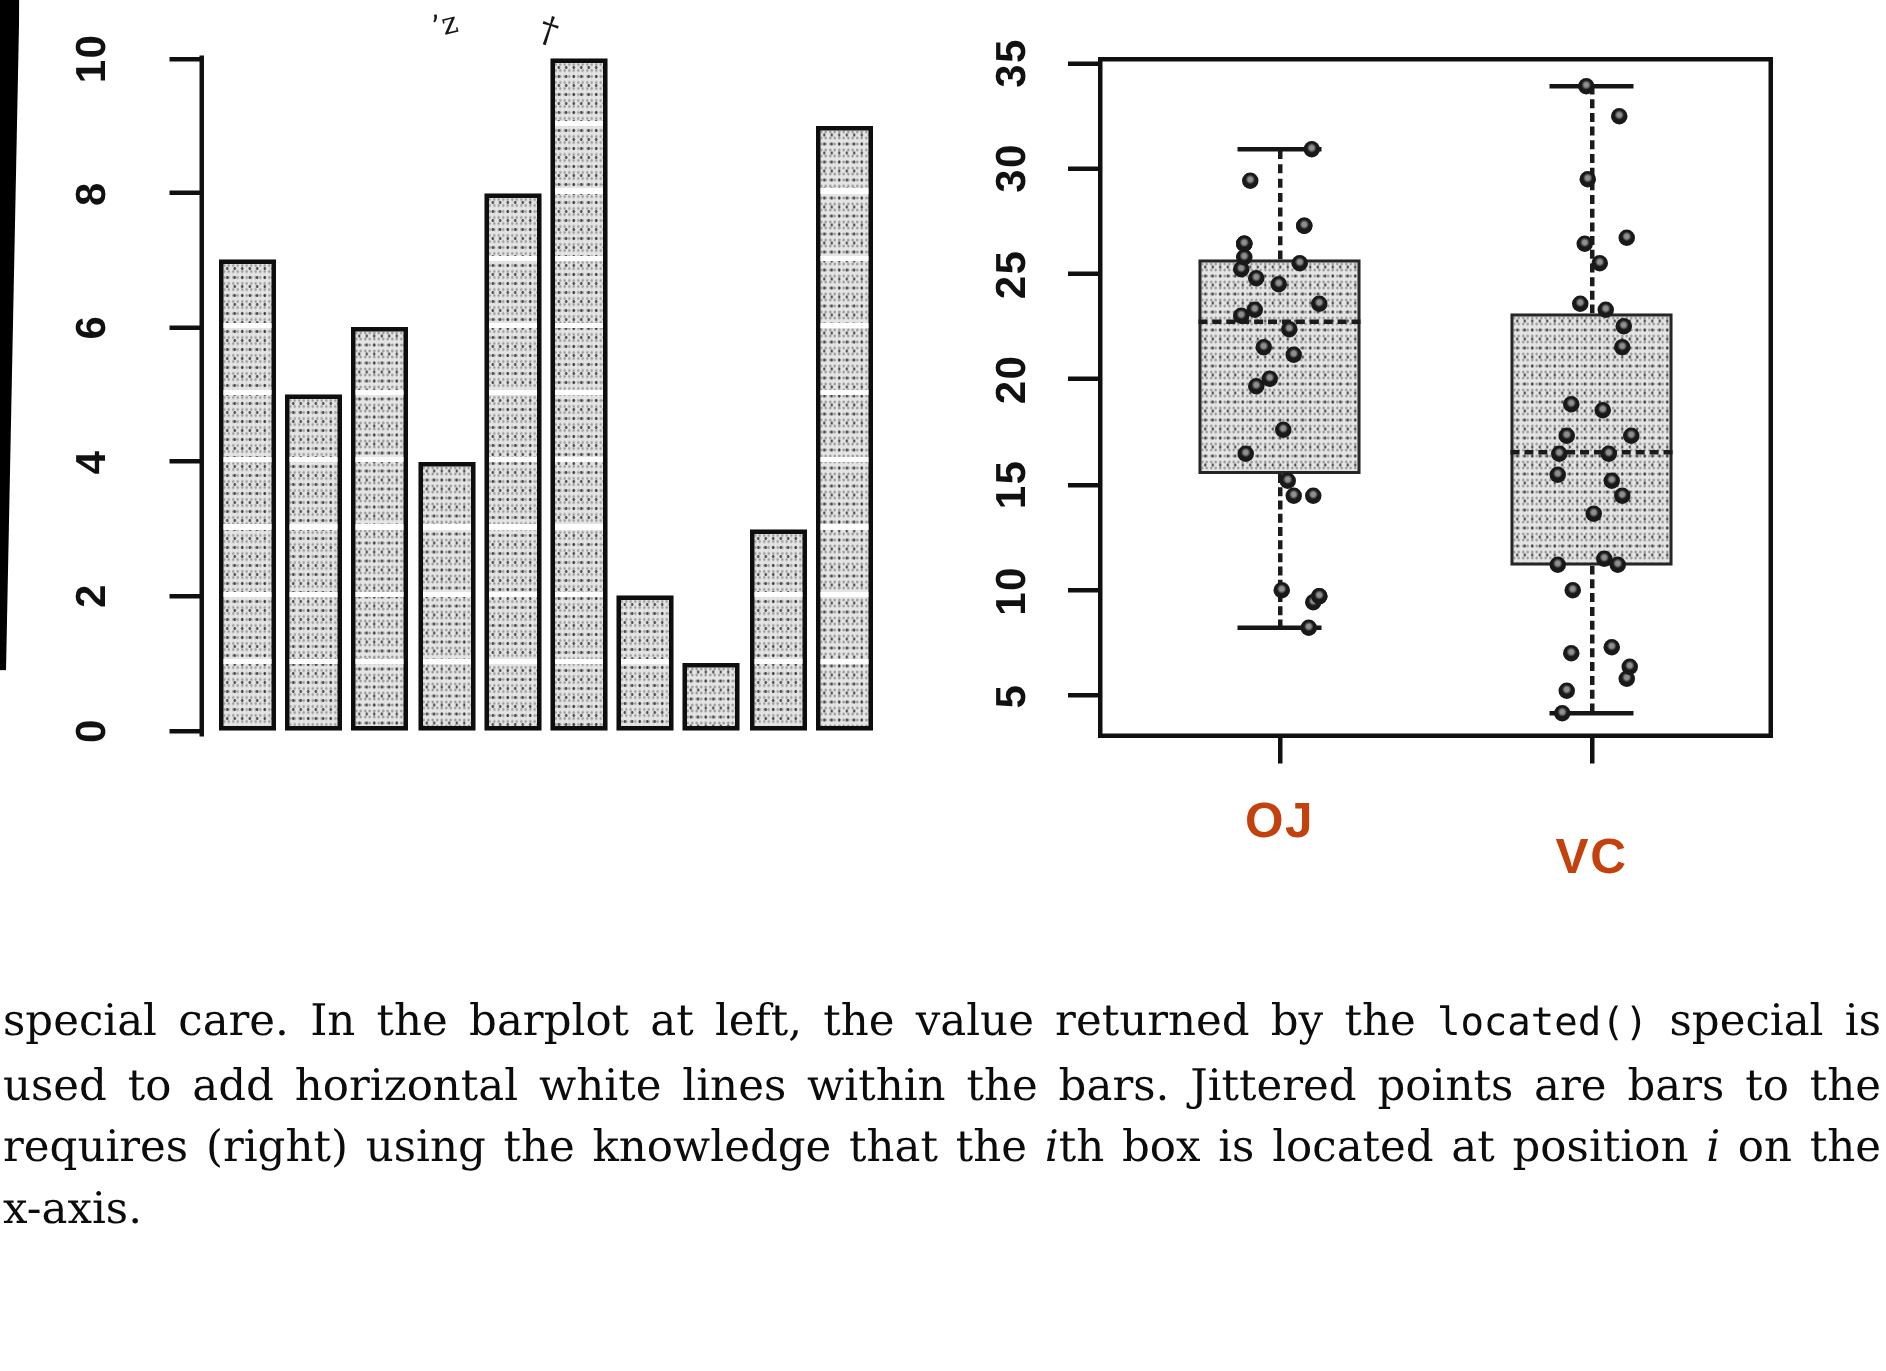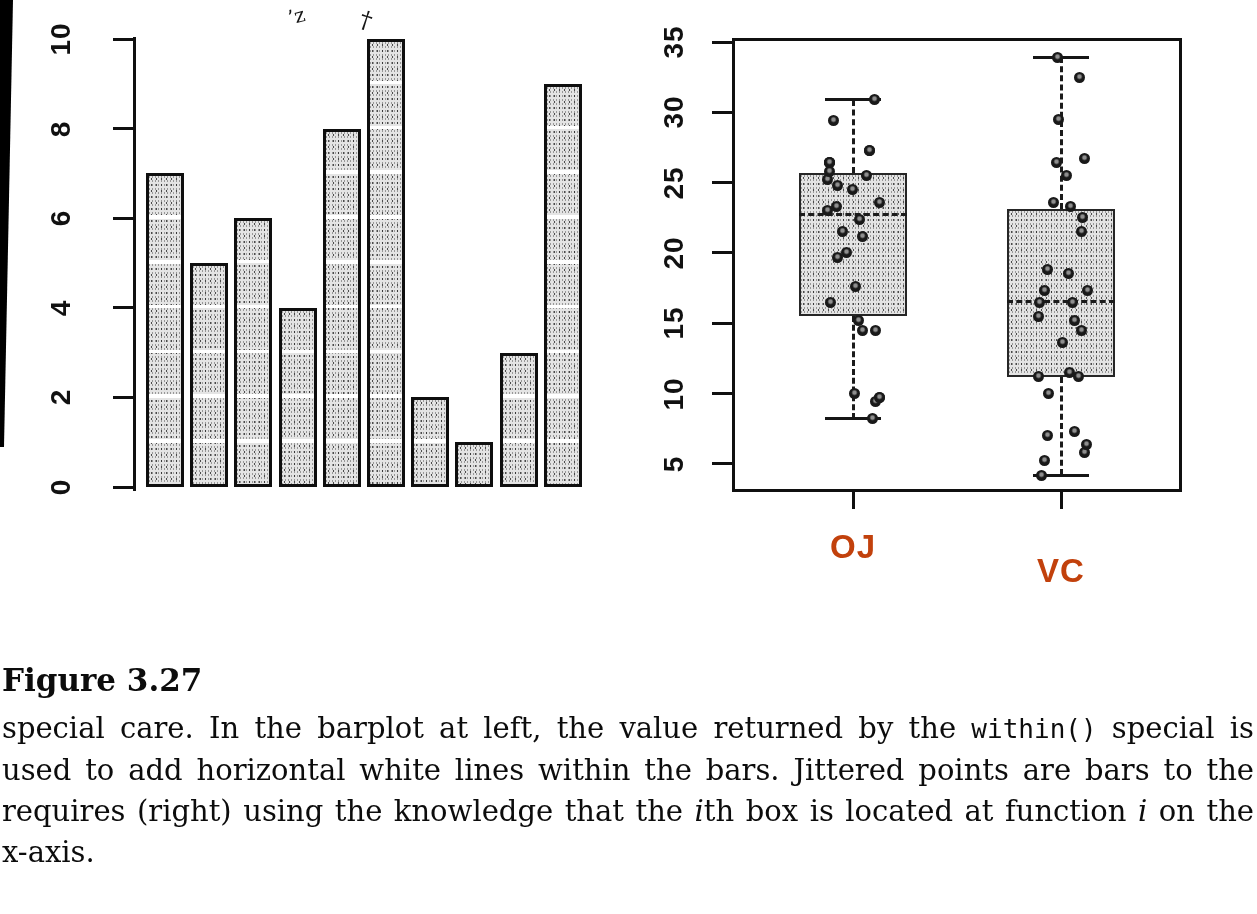--- a/index.html
+++ b/index.html
@@ -186,28 +186,27 @@
       <div class="pt" style="left: 454.182px; top: 71.65px;"></div>
       <div class="pt" style="left: 459.094px; top: 153.198px;"></div>
       <div class="pt" style="left: 456.117px; top: 226.31px;"></div>
       <div class="pt" style="left: 444.777px; top: 201.002px;"></div>
       <div class="pt" style="left: 433.429px; top: 113.83px;"></div>
       <div class="tick" style="left: 439.5px; top: 492px; width: 3px; height: 17px;"></div>
       <div class="xlab" style="left: 441px; top: 552px;">VC</div>
     </div>
 
   <div class="caption">
-    <div class="fig-label">Figure 3.27</div>
     <div class="cap-line">
-      <span>special care. In the barplot at left, the value returned by the </span><span class="mono">within()</span><span> special is</span>
+      <span>special care. In the barplot at left, the value returned by the </span><span class="mono">located()</span><span> special is</span>
     </div>
     <div class="cap-line">
       <span>used to add horizontal white lines within the bars. Jittered points are bars to the</span>
     </div>
     <div class="cap-line">
-      <span>requires (right) using the knowledge that the </span><span class="it">i</span><span>th box is located at function </span><span class="it">i</span><span> on the</span>
+      <span>requires (right) using the knowledge that the </span><span class="it">i</span><span>th box is located at position </span><span class="it">i</span><span> on the</span>
     </div>
     <div class="cap-line last">
       <span>x-axis.</span>
     </div>
   </div>
 
 </div>
 
 </body></html>

